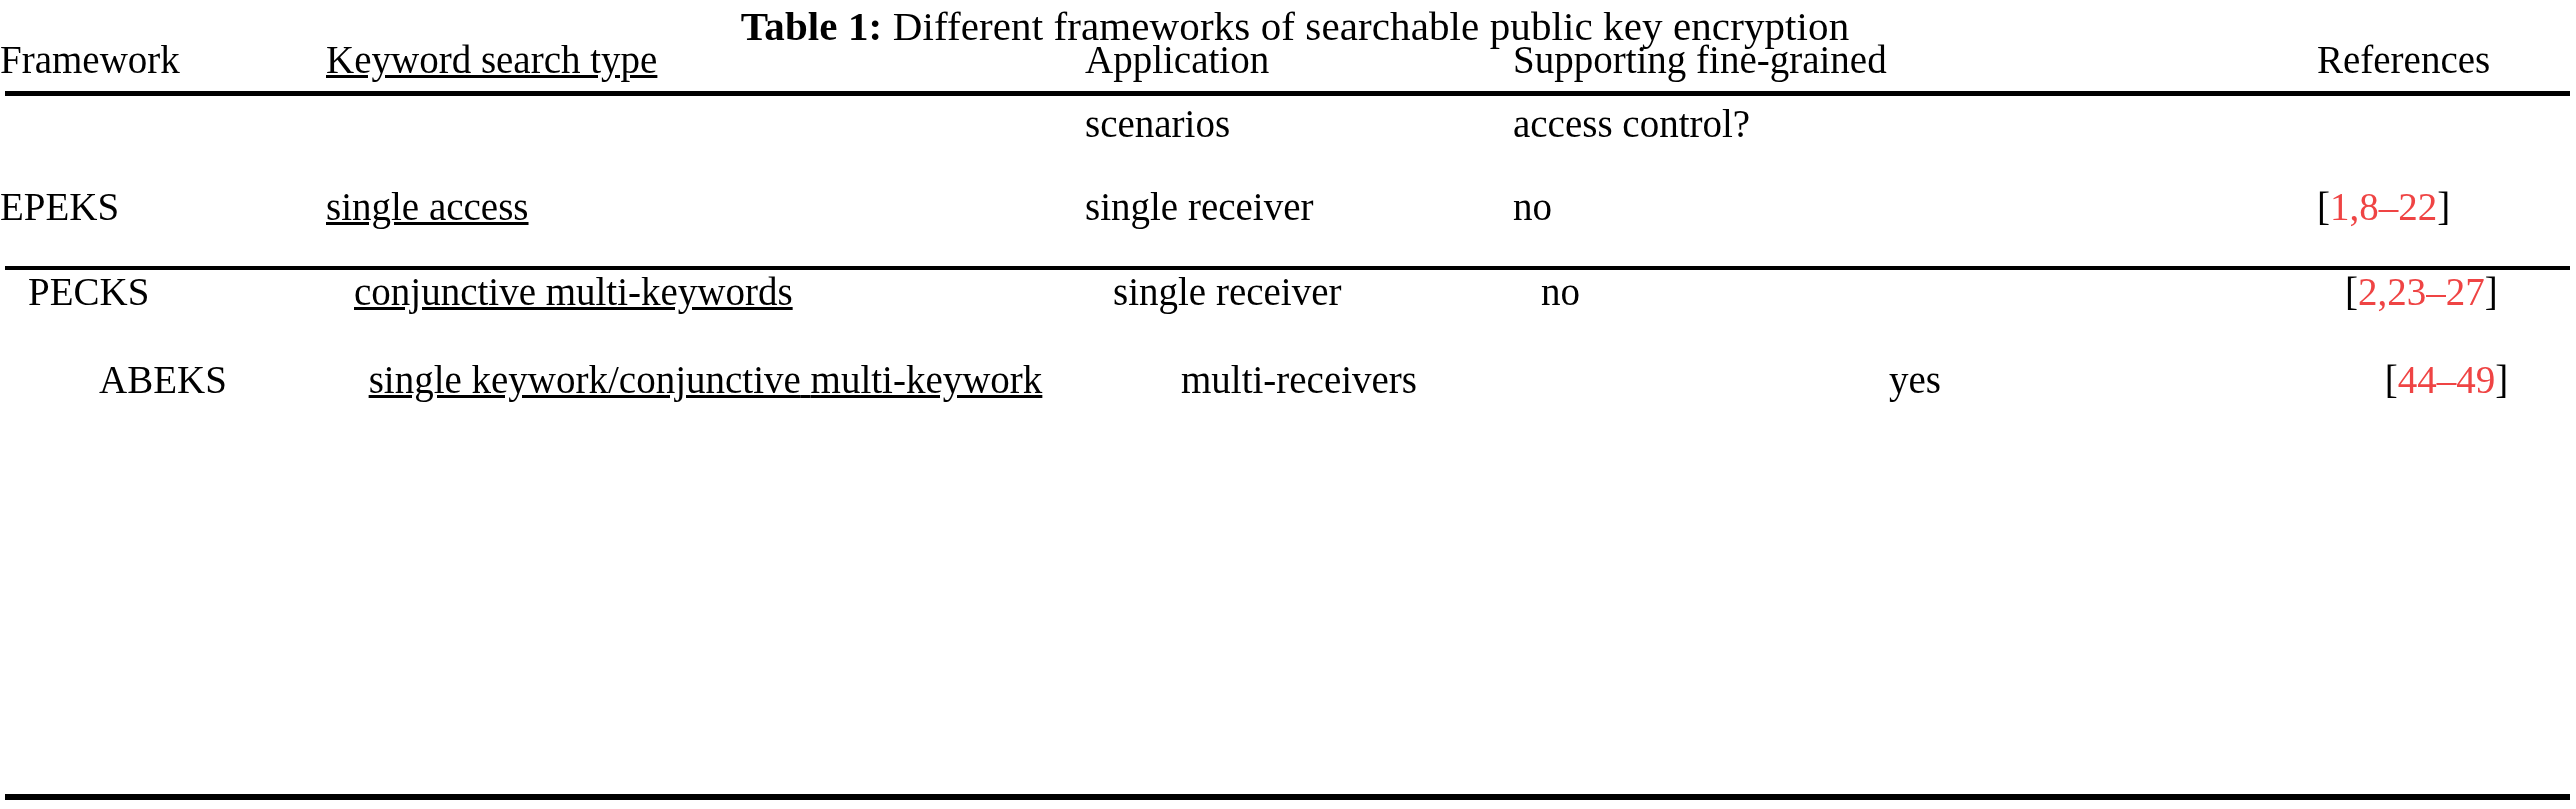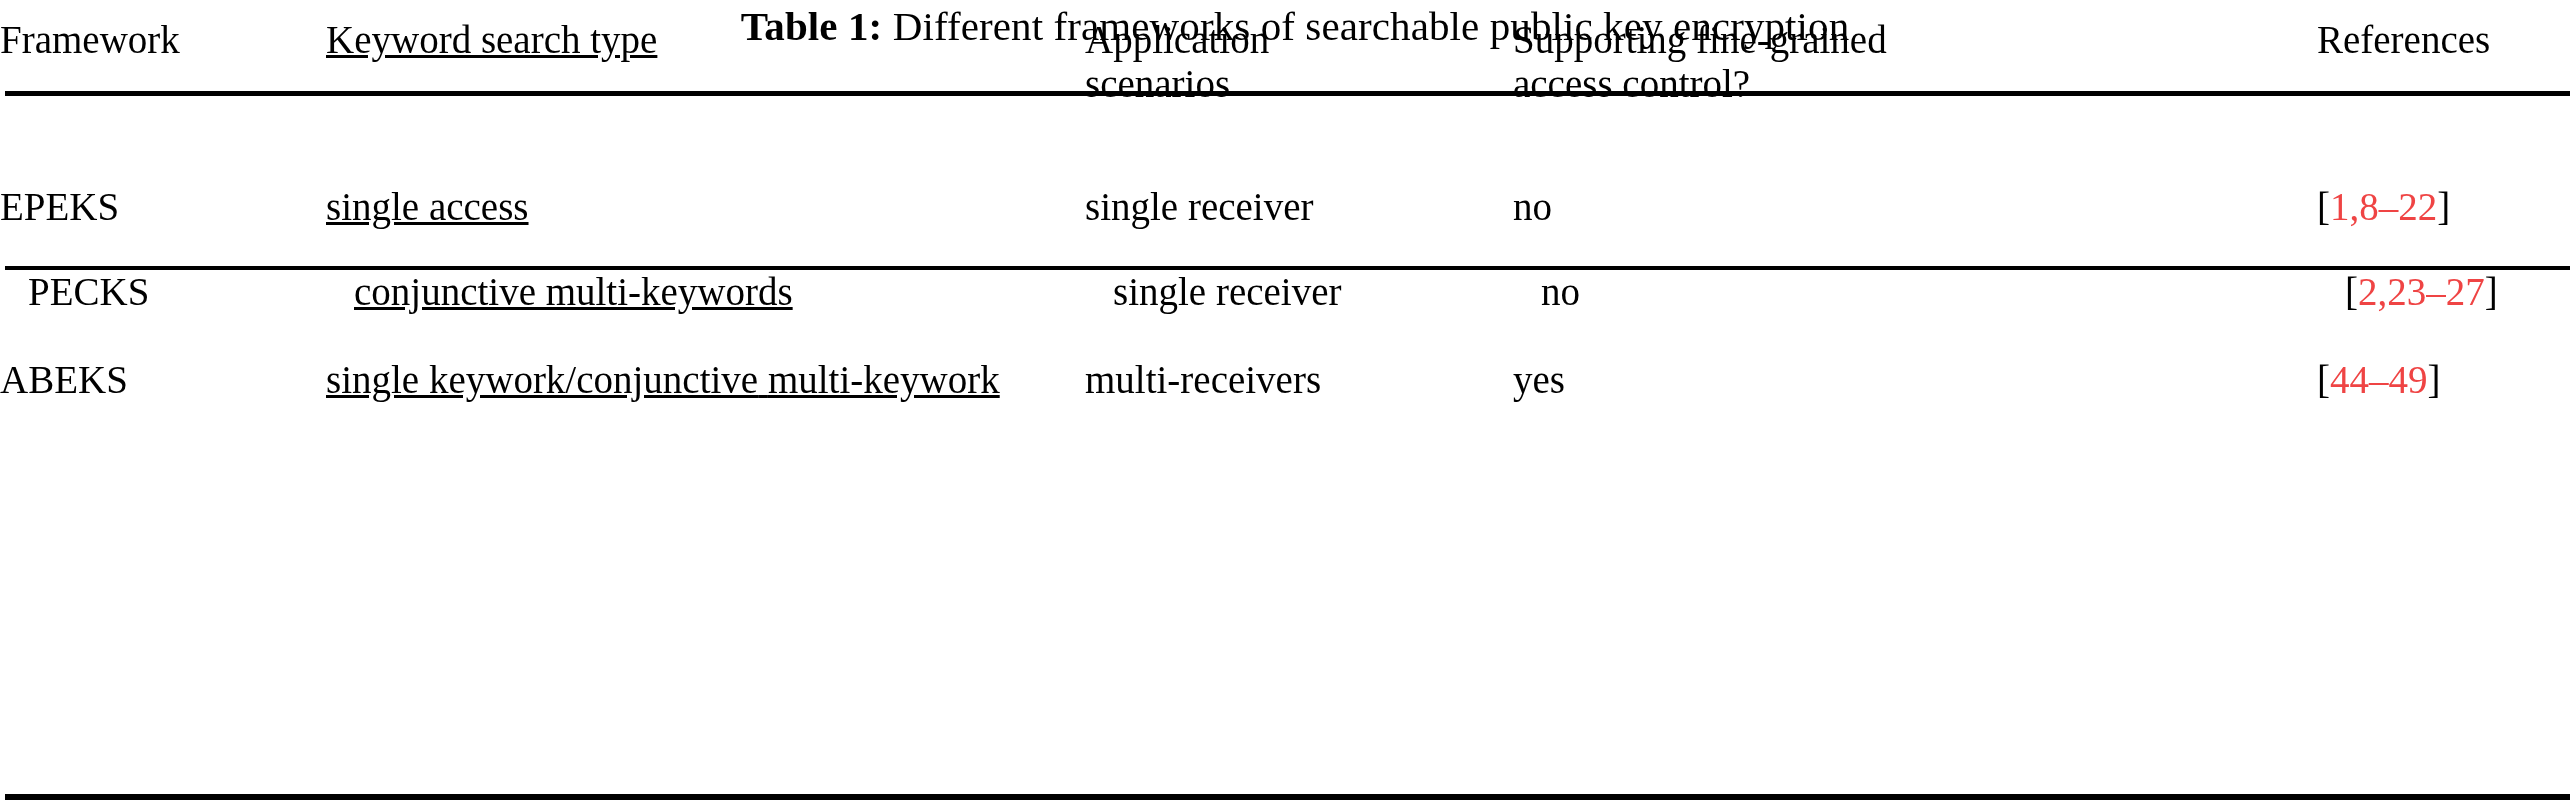--- a/index.html
+++ b/index.html
@@ -79,33 +79,33 @@
     border: 0;
   }
 
   
   .head-row th {
     height: 170px;
     padding-top: 17px;
     line-height: 1.14;
     box-sizing: border-box;
   }
-  .head-row th > span { display: block; }
+  .head-row th > span { display: block; margin-top: 20px; }
 
   
   .body-row td {
     line-height: 1.12;
     padding-top: 9.2px;
     padding-bottom: 9.2px;
     box-sizing: border-box;
   }
   .body-row.r1 td { height: 90px; padding-top: 14.5px; }
   .body-row.r2 td { height: 88px; padding-top: 9.2px; padding-left: 28px; }
   .body-row.r3 td { height: 88px; padding-top: 9.2px; }
-  .body-row.r4 td { height: 157px; padding-top: 9.2px; }
+  .body-row.r4 td { height: 157px; padding-top: 9.2px; text-align: center; }
   .body-row.r5 td { height: 99px; padding-top: 38px; }
 
   
   .col-framework { padding-left: 17px; }
   .col-keyword   { padding-left: 17px; text-decoration: underline; }
   .col-scenario  { padding-left: 33px; }
   .col-access    { padding-left: 9.2px; }
   .col-refs      { padding-left: 30px; }
 
   

